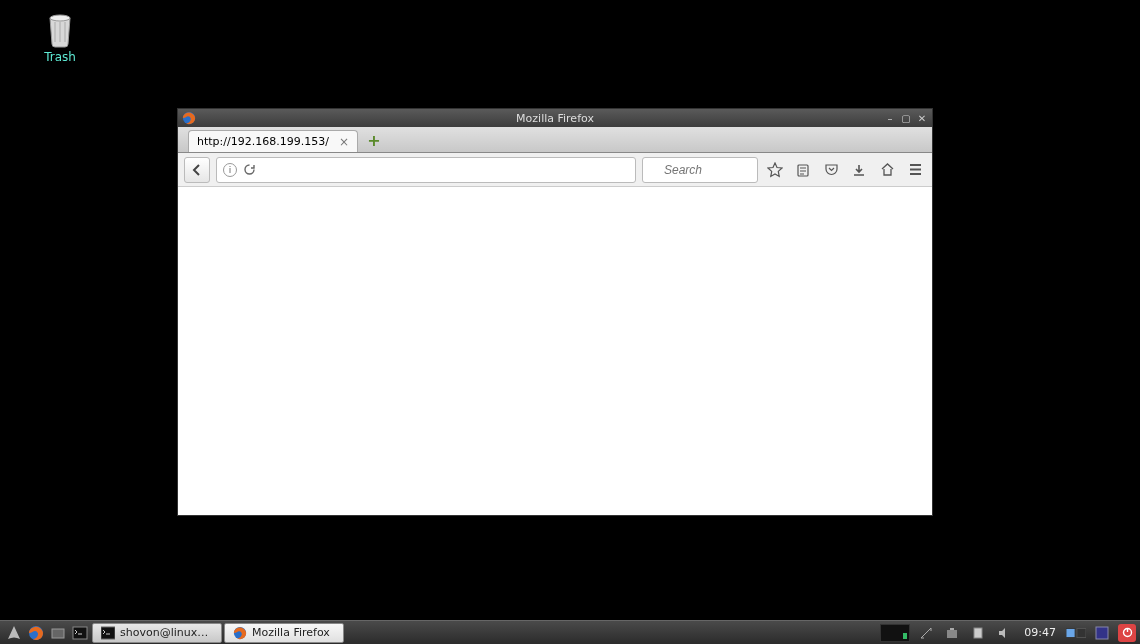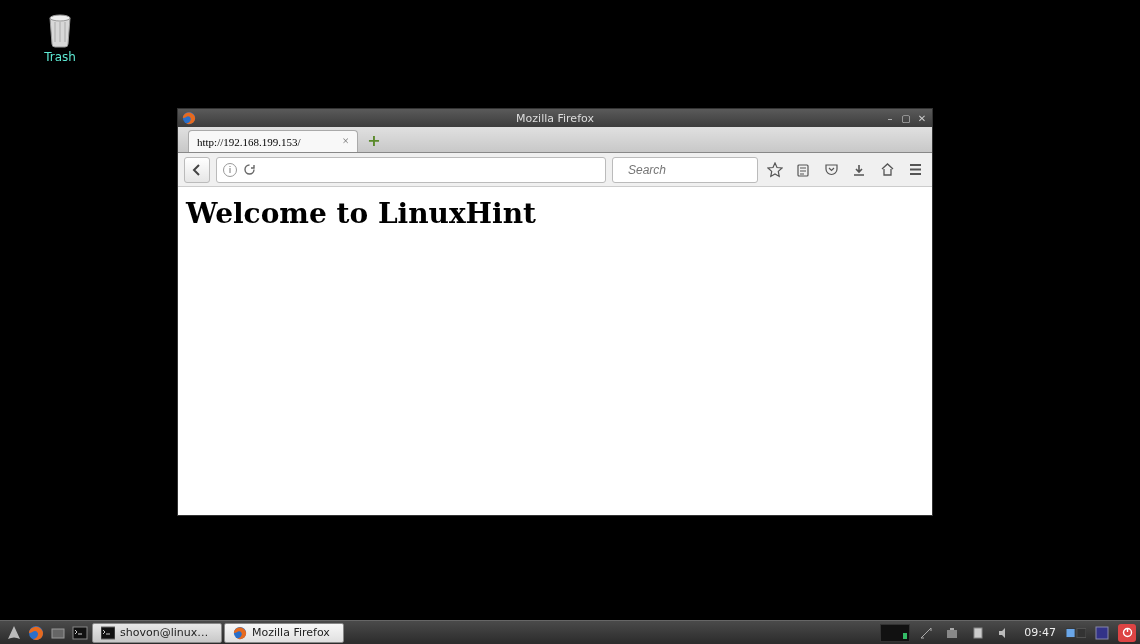--- a/index.html
+++ b/index.html
@@ -32,31 +32,31 @@
 }
 .titlebar .ff-logo { width: 14px; height: 14px; margin-right: 6px; }
 .titlebar .title { position: absolute; left:0; right:0; text-align:center; pointer-events:none; }
 .winbtns { margin-left: auto; display: flex; gap: 4px; }
 .winbtn { width: 12px; height: 12px; color:#ccc; font-size:10px; display:flex; align-items:center; justify-content:center; cursor:pointer; }
 .tabstrip { height: 26px; background: linear-gradient(#e0e0e0,#c8c8c8); display:flex; align-items:flex-end; padding-left:10px; border-bottom:1px solid #888; }
 .tab {
   height: 22px; min-width: 170px; background:#f8f8f8;
   border:1px solid #aaa; border-bottom:none;
   border-radius:4px 4px 0 0; display:flex; align-items:center;
-  padding:0 8px; font-size:11px; gap:8px; position:relative;font-family:Liberation Serif, serif;
+  padding:0 8px; font-size:11px; gap:8px; position:relative;
 }
 .tab .close { margin-left:auto; font-size:12px; color:#777; cursor:pointer; }
 .newtab { width:20px; height:20px; margin-left:6px; margin-bottom:2px; display:flex; align-items:center; justify-content:center; cursor:pointer; color:#5a8a2a; font-size:16px; font-weight:bold; }
 .navbar { height: 34px; background:#f0f0f0; border-bottom:1px solid #ccc; display:flex; align-items:center; padding:0 6px; gap:6px; }
 .navbtn { width:26px; height:26px; border:1px solid #bbb; border-radius:3px; background:linear-gradient(#fff,#e6e6e6); display:flex; align-items:center; justify-content:center; cursor:pointer; }
 .urlbar { flex:1; height:26px; border:1px solid #bbb; background:#fff; border-radius:3px; display:flex; align-items:center; padding:0 6px; gap:6px; }
 .urlbar .info { width:14px; height:14px; border:1px solid #999; border-radius:50%; font-size:9px; display:flex; align-items:center; justify-content:center; color:#666; }
 .urlbar input { border:none; outline:none; flex:1; font-size:12px; background:transparent; }
 .urlbar .reload { width:16px; text-align:center; color:#666; cursor:pointer; }
-.searchbar { width:146px; height:26px; border:1px solid #bbb; background:#fff; border-radius:3px; display:flex; align-items:center; padding:0 10px; gap:5px; color:#888; }
+.searchbar { width:116px; height:26px; border:1px solid #bbb; background:#fff; border-radius:3px; display:flex; align-items:center; padding:0 16px; gap:5px; color:#888; }
 .searchbar input { border:none; outline:none; flex:1; font-size:12px; background:transparent; font-style:italic; }
 .iconbtn { width:22px; height:22px; display:flex; align-items:center; justify-content:center; color:#555; cursor:pointer; }
 .content { flex:1; background:#fff; padding:10px 8px; overflow:auto; }
 .content h1 { font-family: Georgia, "DejaVu Serif", serif; font-weight:bold; font-size:28px; }
 
 
 .taskbar {
   position:absolute; left:0; right:0; bottom:0; height:24px;
   background: linear-gradient(#4a4a4a,#2b2b2b);
   border-top:1px solid #666;
@@ -165,23 +165,20 @@
           <path d="M2 7l5.5-5L13 7M4 7v6h7V7" fill="none" stroke="#555" stroke-width="1.3"></path>
         </svg>
     </div>
     <div class="iconbtn">
       <svg width="15" height="15" viewBox="0 0 15 15">
           <path d="M2 3h11M2 7.5h11M2 12h11" stroke="#555" stroke-width="1.8"></path>
         </svg>
     </div>
   </div>
 
-  <div class="content">
-    <h1>Welcome to LinuxHint</h1>
-  </div>
 </div>
 
 <div class="taskbar">
   <div class="tb-icon">
     <svg width="16" height="16" viewBox="0 0 16 16">
         <path d="M8 1L2 14c2-1 4-1.5 6-1.5s4 .5 6 1.5L8 1z" fill="#bbb"></path>
       </svg>
   </div>
   <div class="tb-icon">
     <svg width="16" height="16" viewBox="0 0 16 16">

